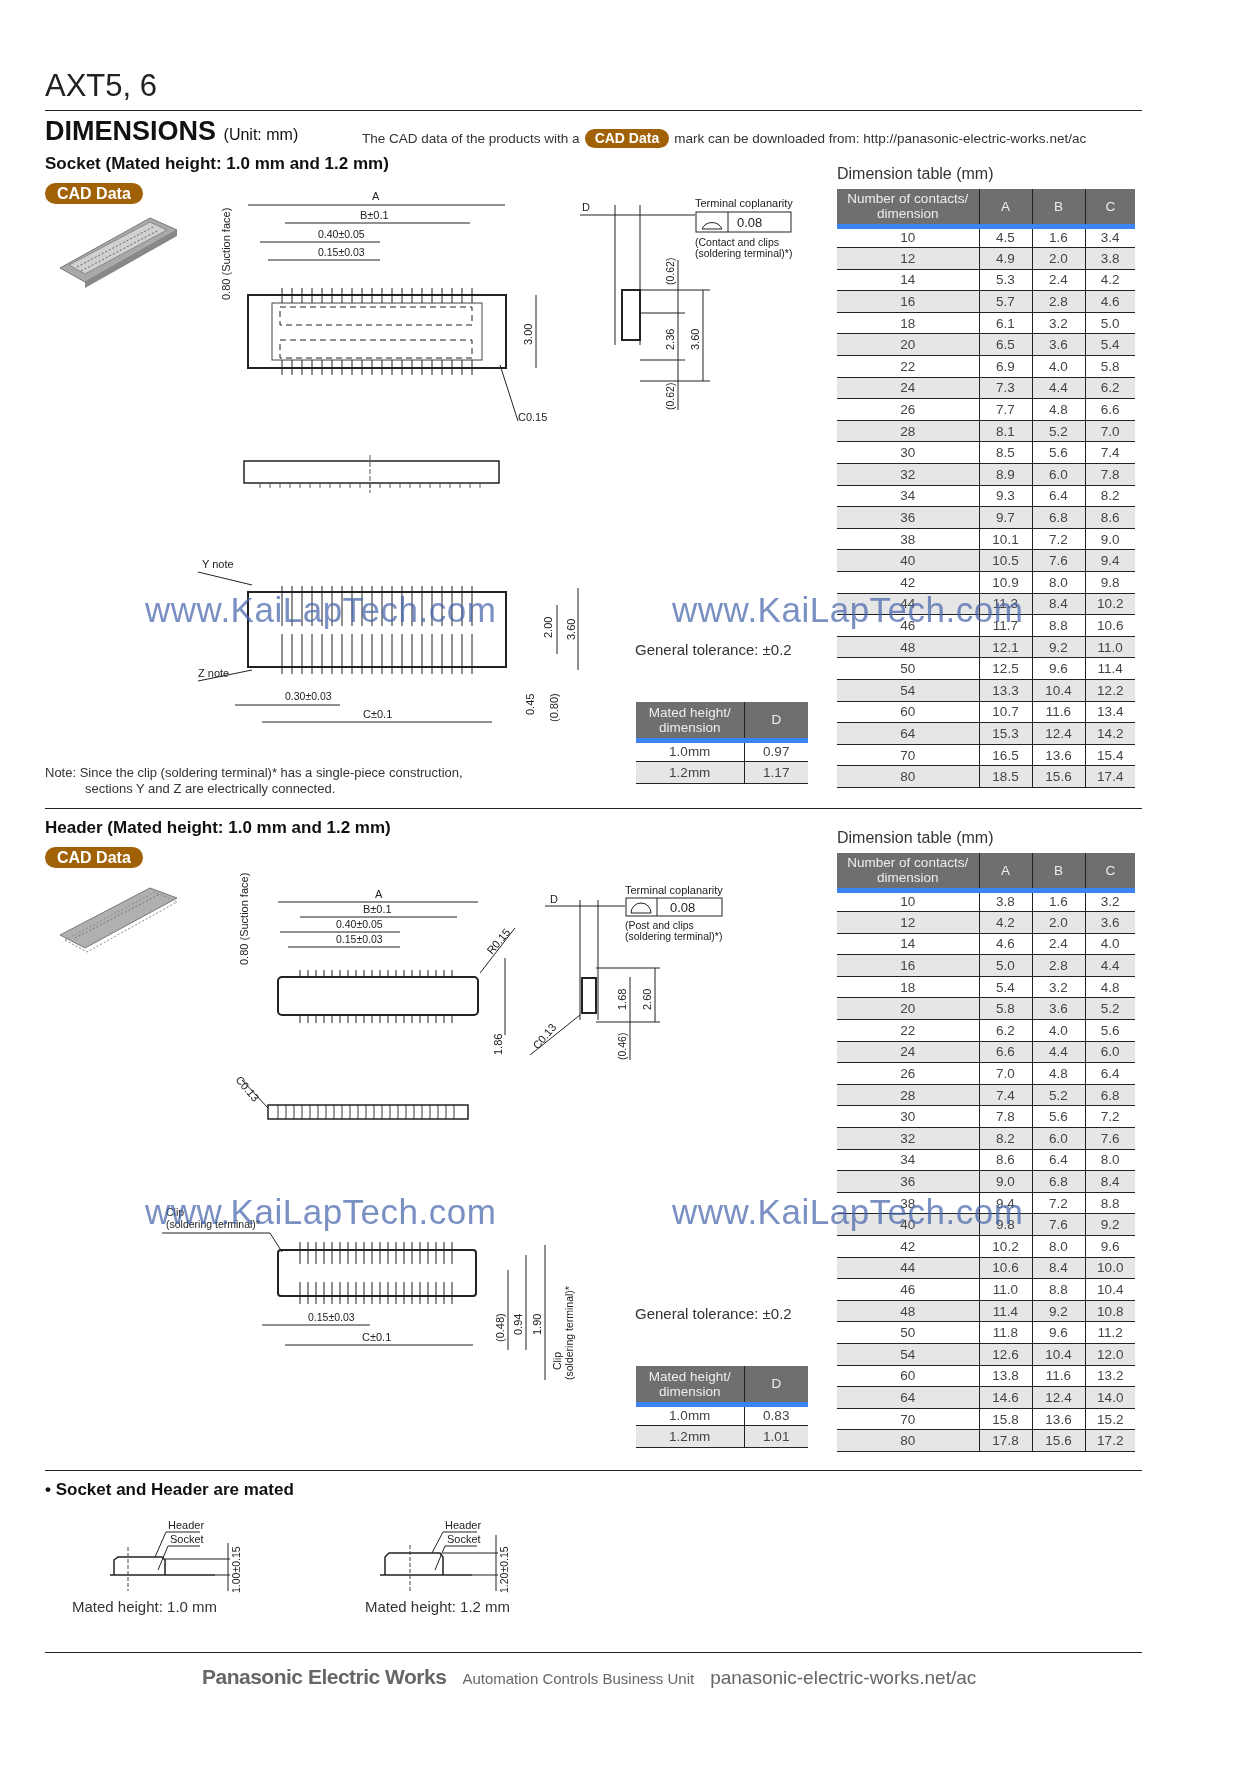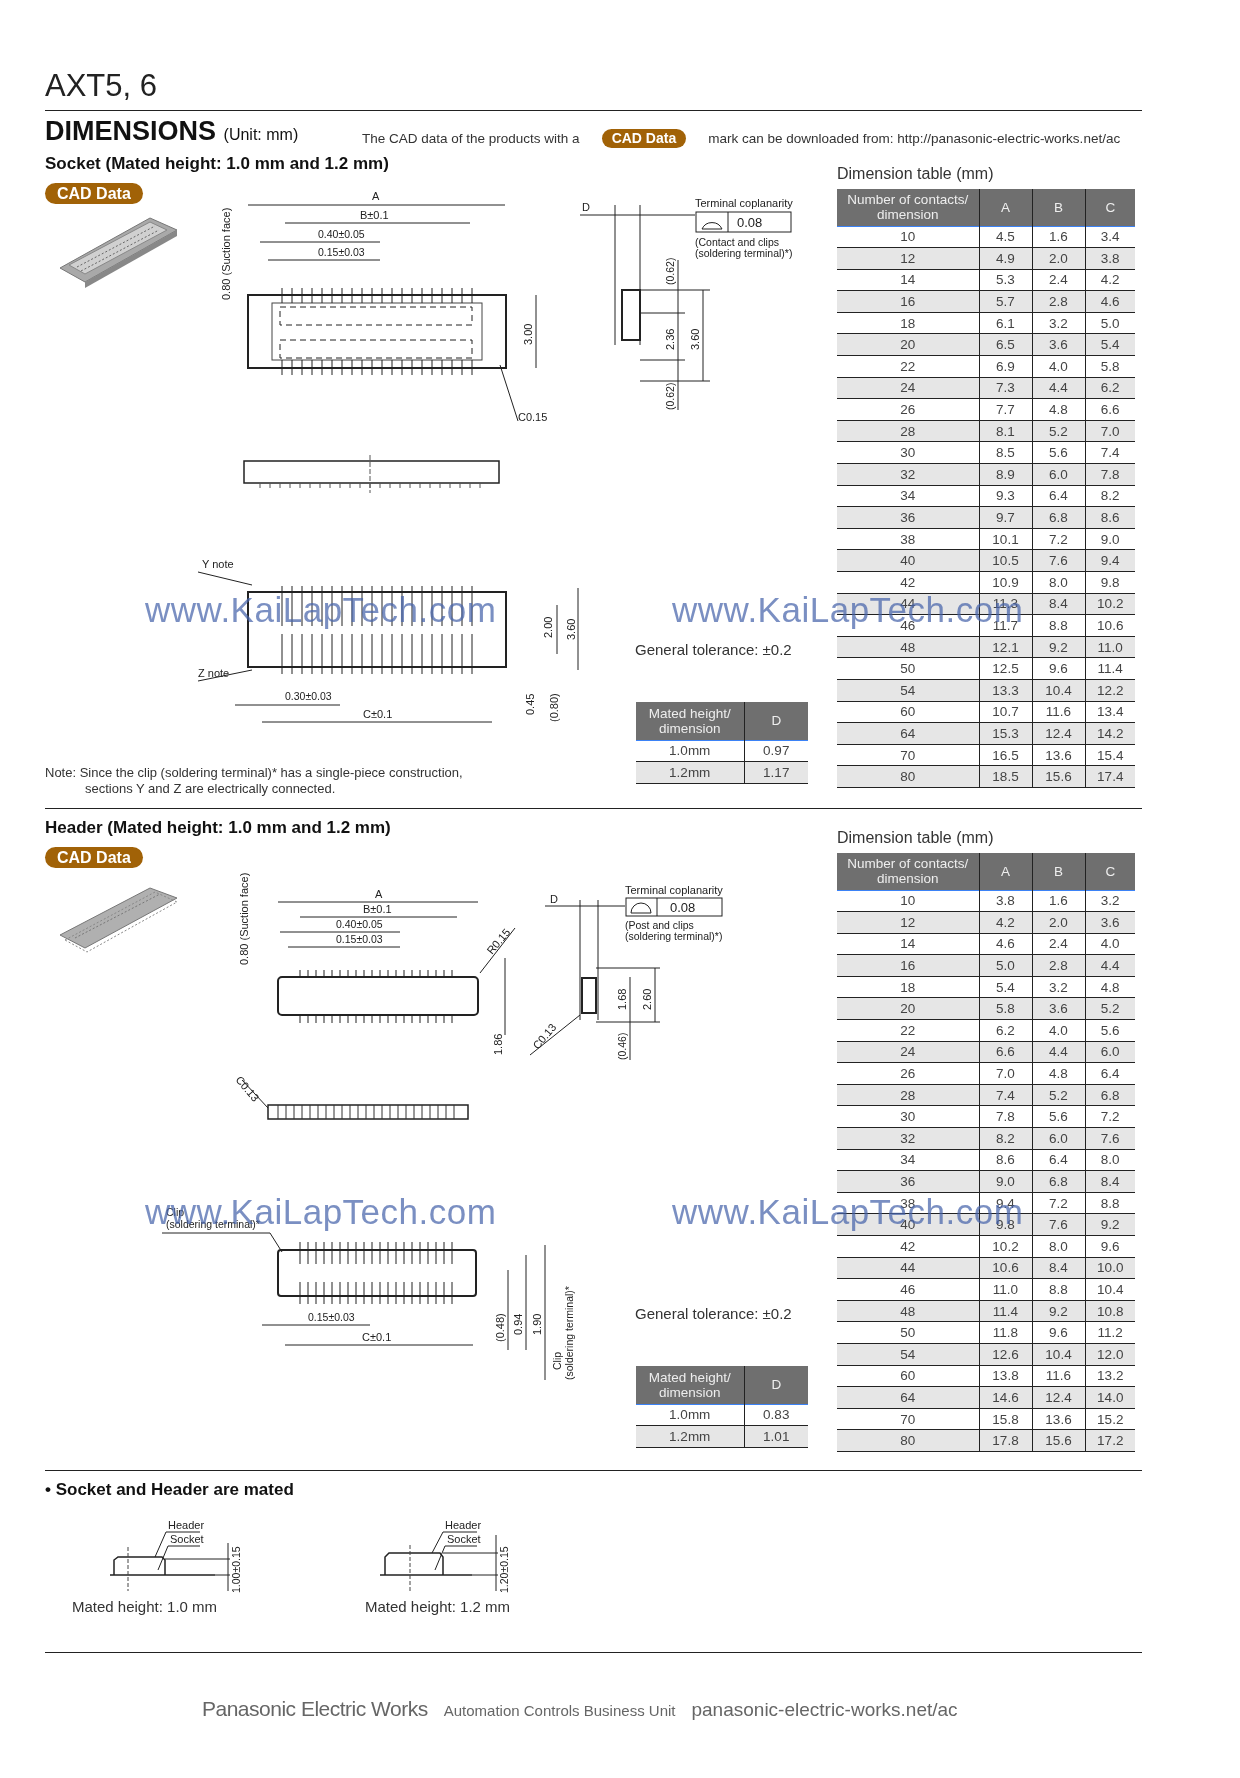--- a/index.html
+++ b/index.html
@@ -2,37 +2,37 @@
 <html><head>
 <meta charset="utf-8">
 <style>
   * { box-sizing: border-box; margin: 0; padding: 0; }
   body { width: 1240px; height: 1778px; background: #fff; color: #222; font-family: "Liberation Sans", sans-serif; position: relative; overflow: hidden; }
   .abs { position: absolute; }
   .rule { position: absolute; left: 45px; width: 1097px; height: 1px; background: #222; }
   .series-title { left: 45px; top: 68px; font-size: 31px; color: #222; }
   .dim-title { left: 45px; top: 116px; font-size: 27px; font-weight: bold; color: #111; }
   .dim-title .unit { font-size: 16px; font-weight: normal; }
-  .cad-note { left: 362px; top: 129px; font-size: 13.5px; color: #333; display: flex; align-items: center; gap: 22px; }
+  .cad-note { left: 362px; top: 129px; font-size: 13.5px; color: #333; display: flex; align-items: center; gap: 5px; }
   .cad-badge { background: #a16207; color: #fff; font-weight: bold; font-size: 14px; border-radius: 10px; padding: 1px 10px; display: inline-block; line-height: 17px; }
   .cad-badge.big { font-size: 16px; padding: 1px 12px; border-radius: 11px; line-height: 19px; }
   .section-title { font-size: 17px; font-weight: bold; color: #111; }
   .dimtab-label { font-size: 16px; color: #333; }
   table.dt { border-collapse: collapse; position: absolute; font-size: 13.5px; color: #444; }
   table.dt th { background: #6f6f6f; color: #eee; font-weight: normal; border-right: 1px solid #222; font-size: 13.5px; line-height: 15px; }
   table.dt th:last-child { border-right: none; }
   table.dt td { text-align: center; border-right: 1px solid #222; border-bottom: 1px solid #222; height: 21.6px; padding: 0; }
   table.dt td:last-child { border-right: none; }
   table.dt tr.alt td { background: #e6e6e6; }
-  table.dt thead tr { border-bottom: 1px solid #3b82f6; }
+  table.dt thead tr { border-bottom: 5px solid #3b82f6; }
   .tol { font-size: 15px; color: #333; }
   .note { font-size: 13px; color: #333; line-height: 16px; }
   .watermark { font-size: 35px; color: rgba(70,100,170,0.72); letter-spacing: 0.5px; white-space: nowrap; }
   .footer { top: 1665px; left: 202px; display: flex; align-items: baseline; gap: 16px; color: #666; }
-  .footer .brand { font-size: 21px; font-weight: normal; letter-spacing: -0.5px; margin-top: 32px; }
+  .footer .brand { font-size: 21px; font-weight: bold; letter-spacing: -0.5px; }
   .footer .unit { font-size: 15px; }
   .footer .url { font-size: 19px; }
   .caption { font-size: 15px; color: #333; }
   svg text { font-family: "Liberation Sans", sans-serif; fill: #222; }
 </style>
 </head>
 <body>
 
 <div class="abs series-title">AXT5, 6</div>
 <div class="rule" style="top:110px;"></div>

